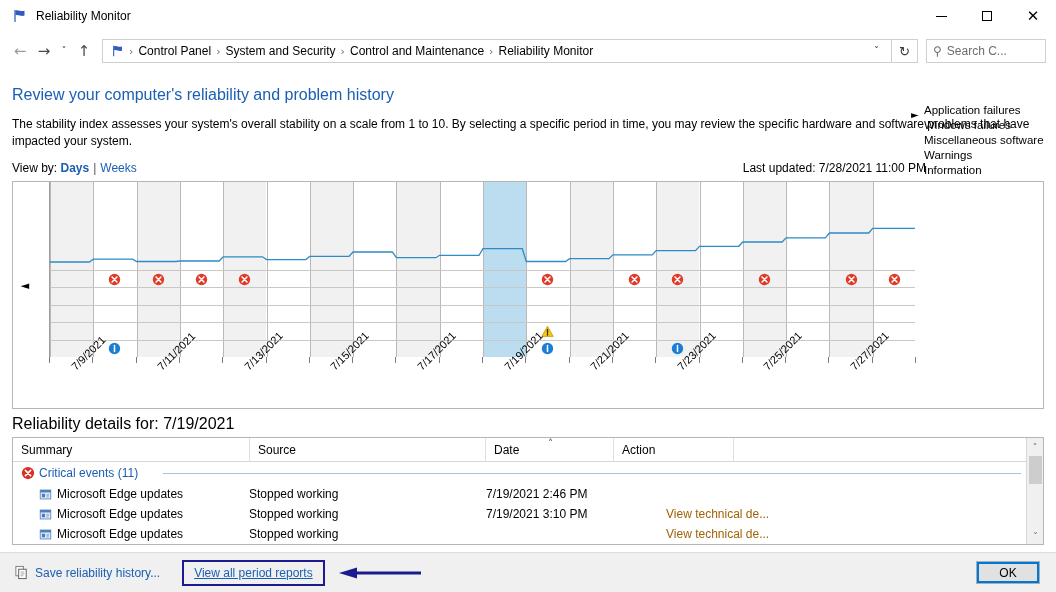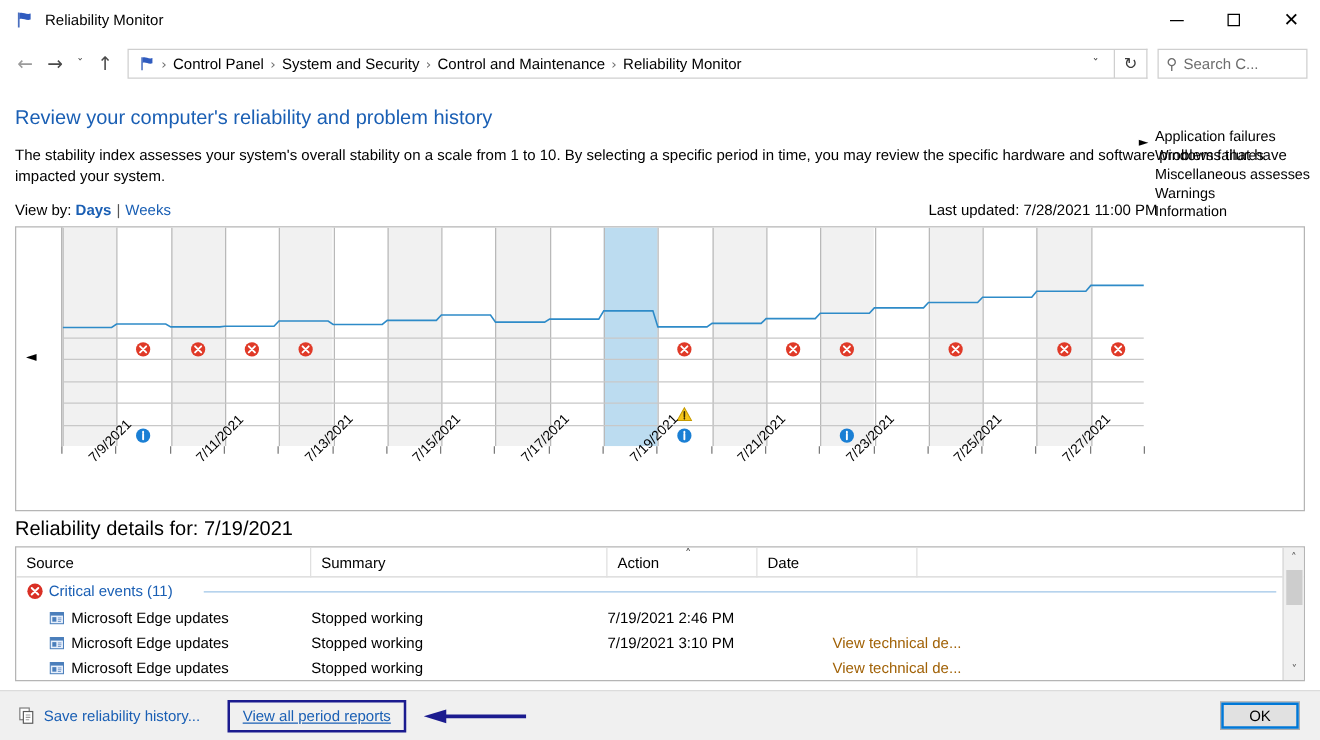--- a/index.html
+++ b/index.html
@@ -405,32 +405,32 @@
           <div class="datelabel" style="left: 712.45px; top: 2px;">7/25/2021</div>
           <div class="datelabel" style="left: 799.05px; top: 2px;">7/27/2021</div>
         </div>
     </div>
   </div>
 
   <div class="legend-arrow">►</div>
   <div class="legend" id="legend">
       <div>Application failures</div>
       <div>Windows failures</div>
-      <div>Miscellaneous assesses</div>
+      <div>Miscellaneous software</div>
       <div>Warnings</div>
       <div>Information</div>
     </div>
 
   <div class="details-label">Reliability details for: 7/19/2021</div>
   <div class="details-box">
     <div class="det-head">
+      <div class="th" style="width:237px">Summary</div>
       <div class="th" style="width:236px">Source</div>
-      <div class="th" style="width:237px">Summary</div>
+      <div class="th" style="width:128px">Date</div>
       <div class="th" style="width:120px">Action</div>
-      <div class="th" style="width:128px">Date</div>
       <div class="th" style="flex:1;border-right:none"></div>
       <div class="sort-caret">˄</div>
     </div>
 
     <div class="group-row">
       <svg class="group-ico" viewBox="0 0 16 16">
         <circle cx="8" cy="8" r="7" fill="#d93025"></circle>
         <path d="M5 5 L11 11 M11 5 L5 11" stroke="#fff" stroke-width="1.8" stroke-linecap="round"></path>
       </svg>
       <span class="group-text">Critical events (11)</span>

